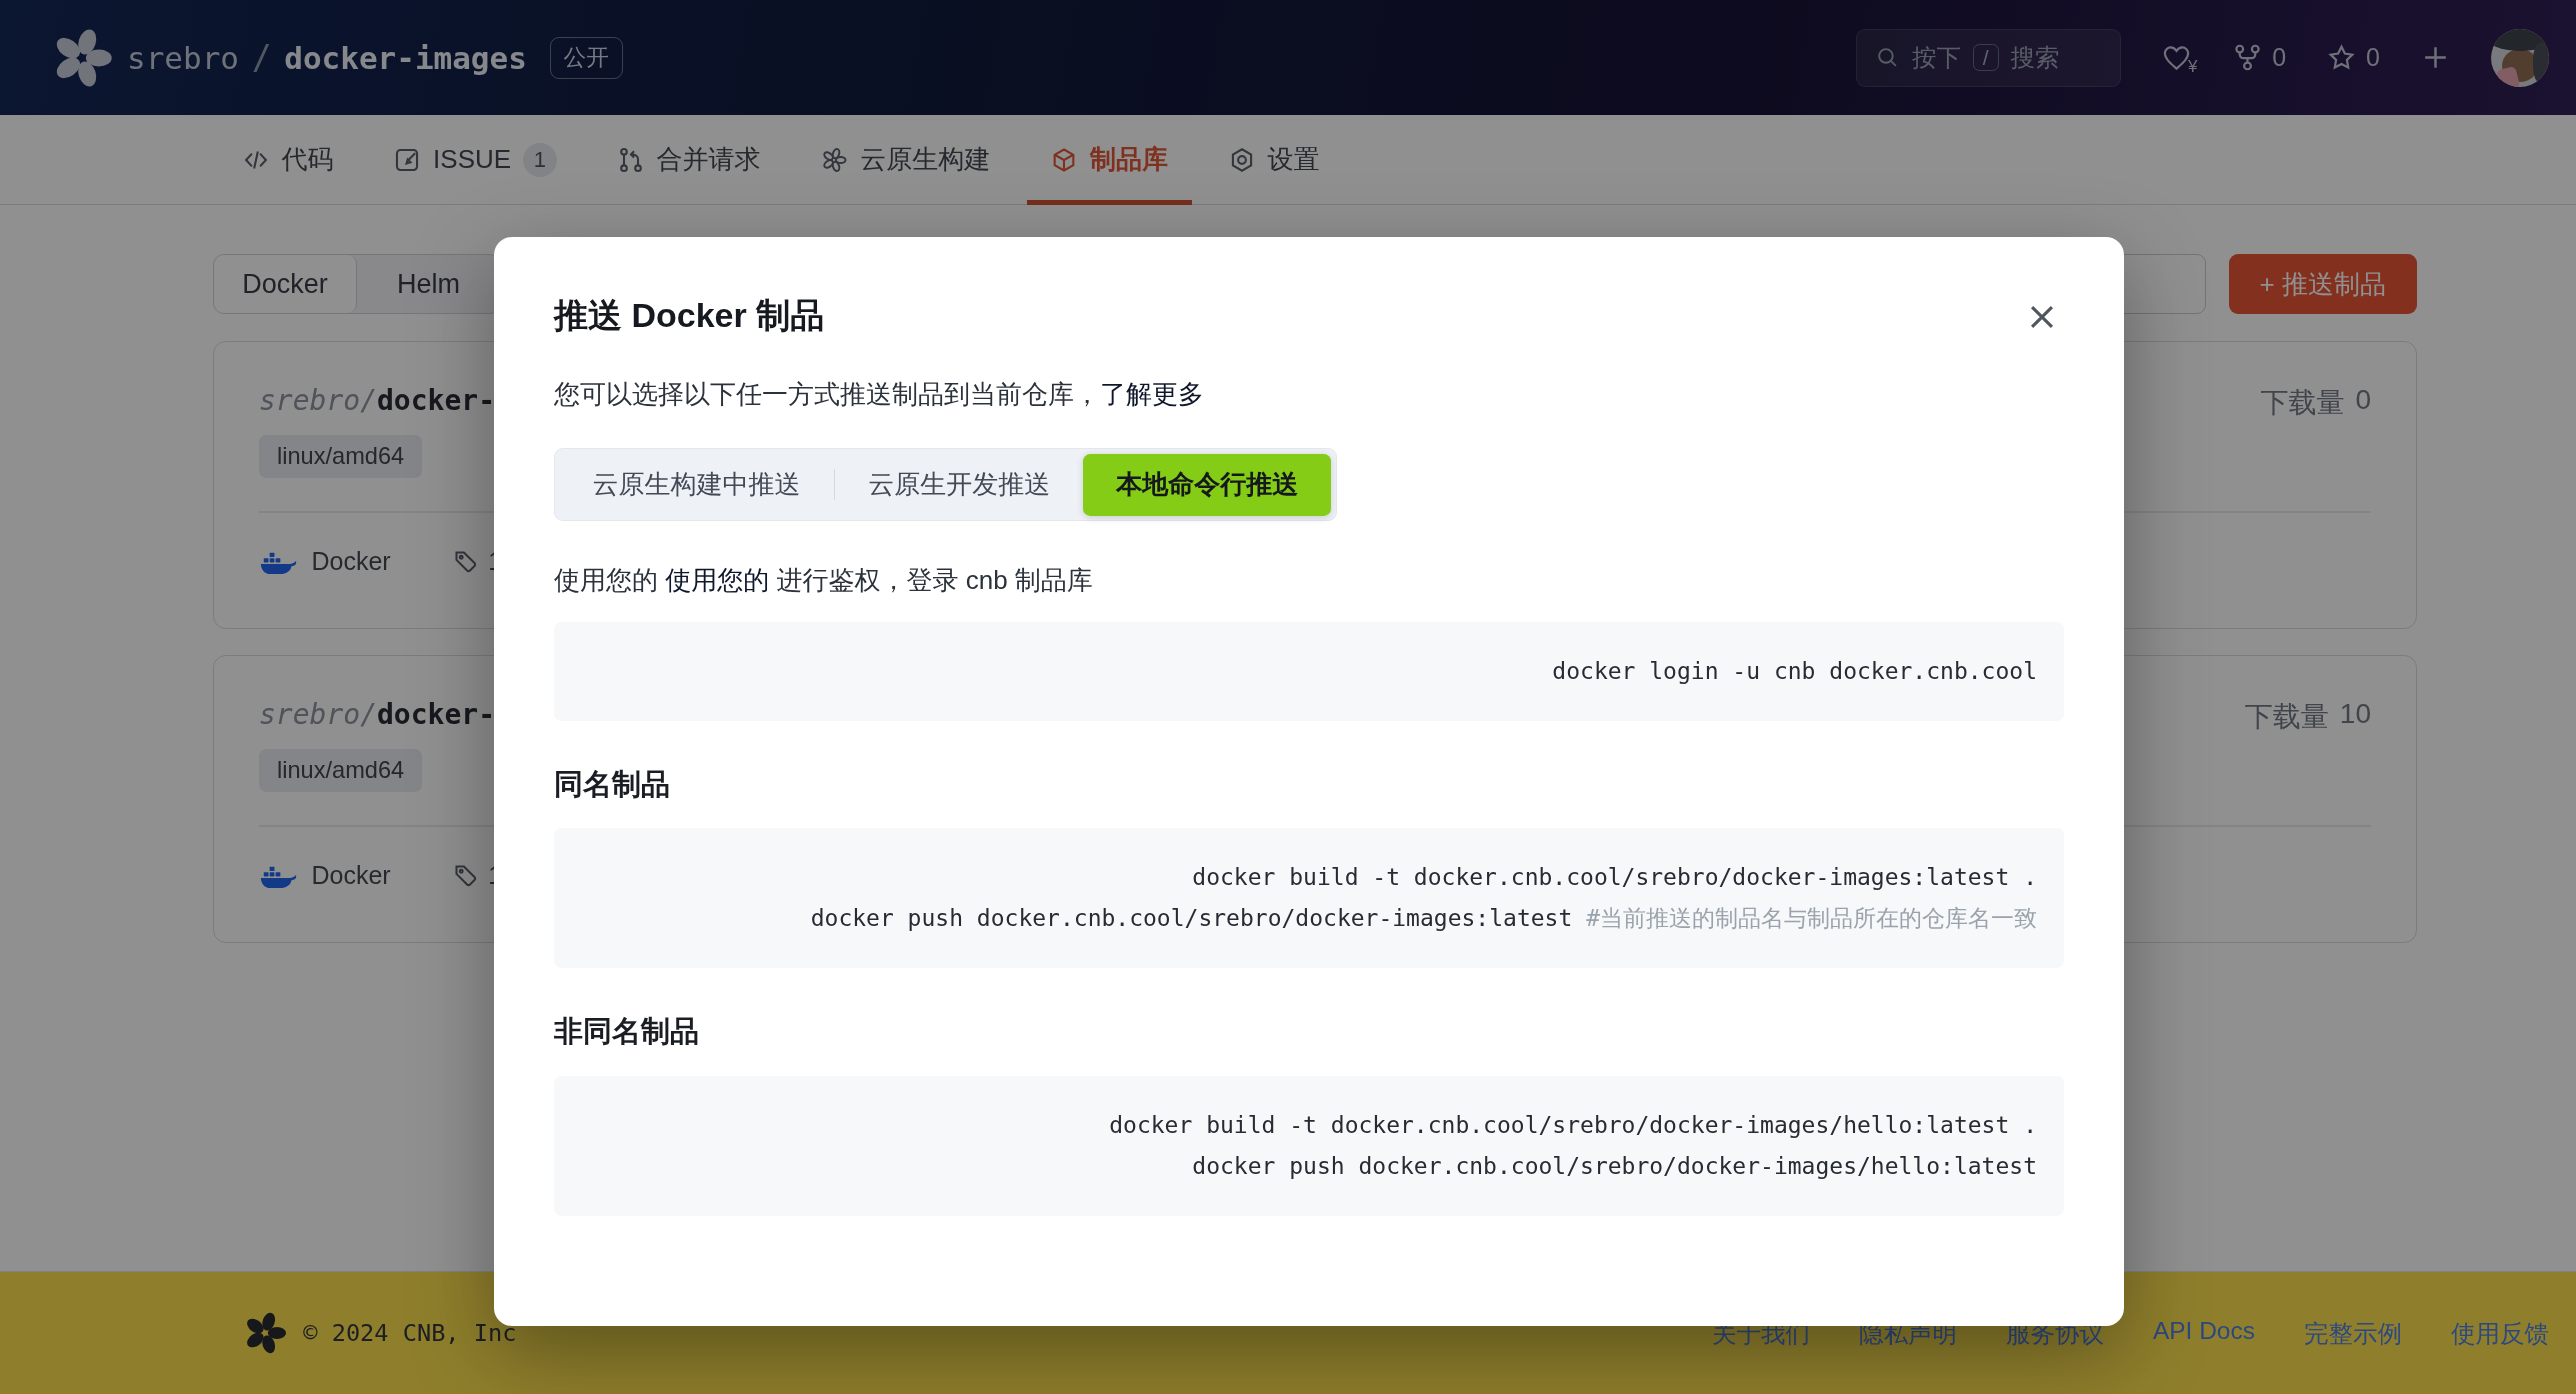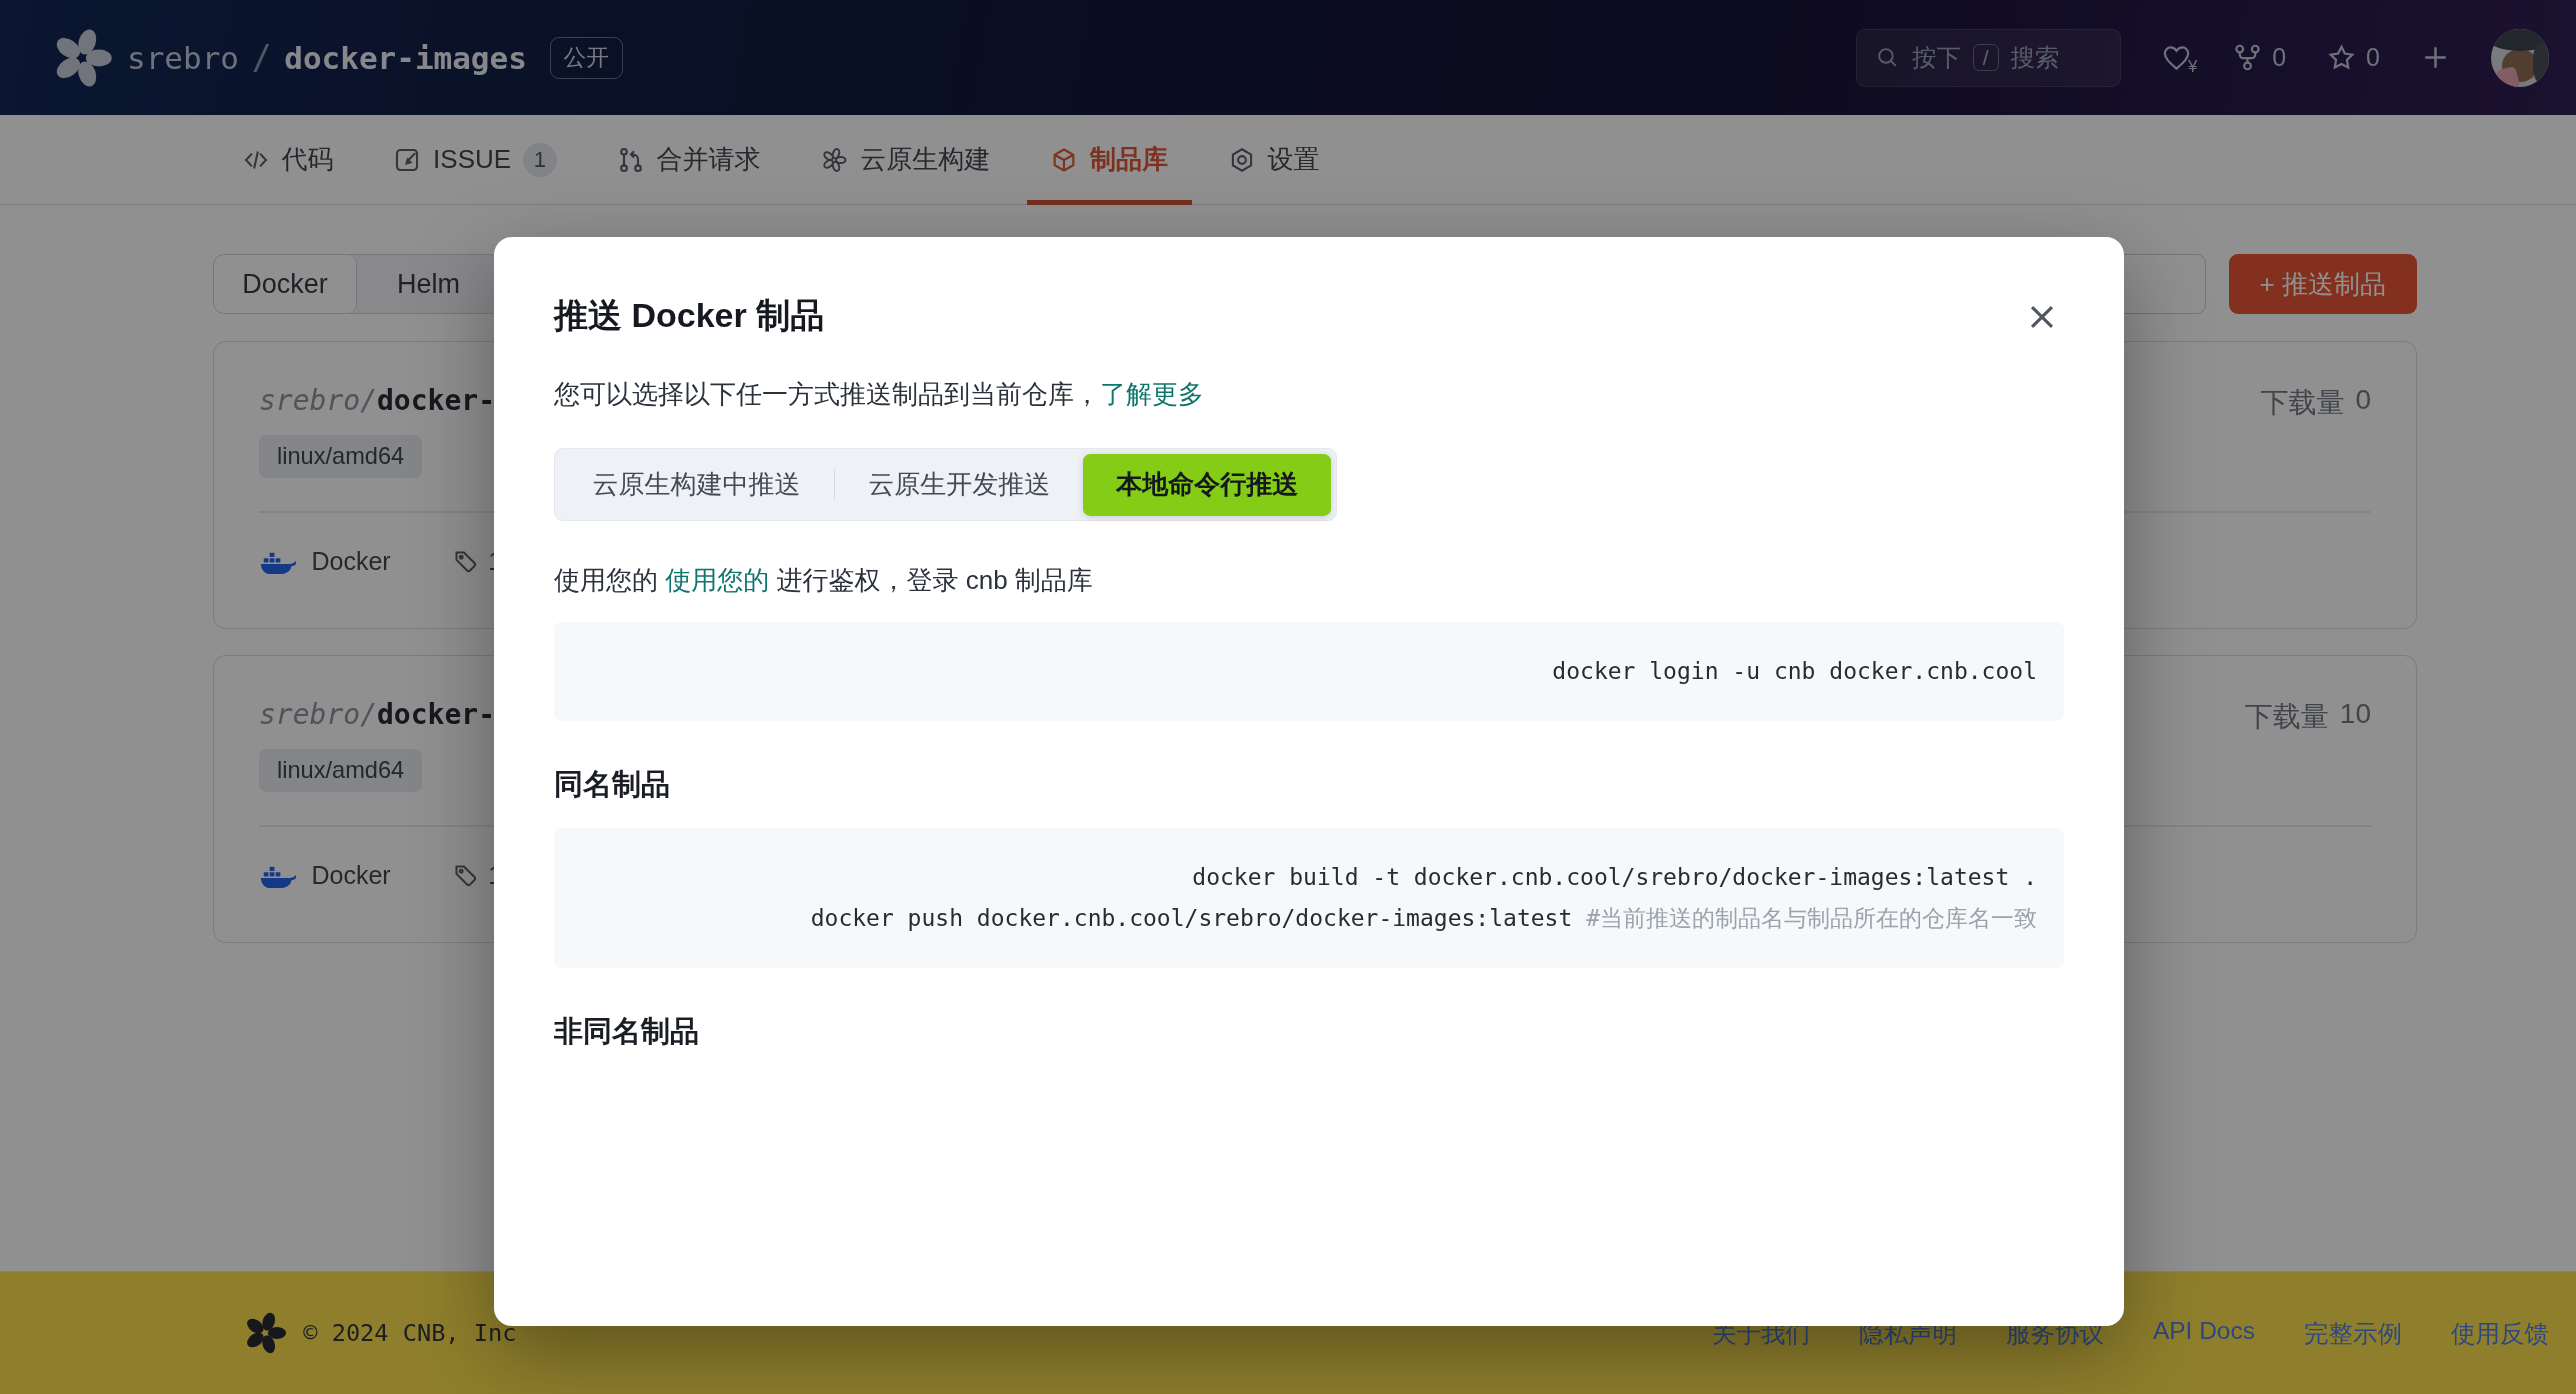--- a/index.html
+++ b/index.html
@@ -121,21 +121,21 @@
   
   .overlay { position:absolute; inset:0; background:rgba(8,9,11,.45); z-index:10; }
   .modal {
     position:absolute; left:494px; top:237px; width:1630px; height:1089px; background:#fff;
     border-radius:18px; z-index:20; box-shadow:0 27px 82px rgba(0,0,0,.35);
     padding:56px 60px 0 60px;
   }
   .modal-title { font-size:34px; font-weight:bold; color:#161a20; }
   .modal-close { position:absolute; top:63px; right:65px; width:34px; height:34px; color:#50565e; cursor:pointer; }
   .modal-desc { margin-top:38px; font-size:26px; color:#2c323b; }
-  .inline-link { color:#0f766e; text-decoration:none; cursor:pointer; }
+  .inline-link { color:#0f172a; text-decoration:none; cursor:pointer; }
   .segmented {
     margin-top:36px; display:inline-flex; align-items:center; background:#eef1f5;
     border:0.9px solid #e4e7ec; border-radius:9px; padding:4.5px;
   }
   .seg-item {
     padding:13.6px 33px; font-size:26px; color:#434a55; border-radius:7.3px; cursor:pointer; white-space:nowrap;
   }
   .seg-item.active {
     background:#84cc16; color:#15181d; font-weight:bold; box-shadow:0 1.8px 7.3px rgba(31,35,41,.16);
   }
@@ -395,14 +395,18 @@
     <div class="code-line"><span>docker login -u cnb docker.cnb.cool</span></div>
   </div>
 
   <h2>同名制品</h2>
   <div class="code-block mono">
     <div class="code-line"><span>docker build -t docker.cnb.cool/srebro/docker-images:latest .</span></div>
     <div class="code-line"><span>docker push docker.cnb.cool/srebro/docker-images:latest </span><span class="code-comment">#当前推送的制品名与制品所在的仓库名一致</span></div>
   </div>
 
   <h2>非同名制品</h2>
+  <div class="code-block mono">
+    <div class="code-line"><span>docker build -t docker.cnb.cool/srebro/docker-images/hello:latest .</span></div>
+    <div class="code-line"><span>docker push docker.cnb.cool/srebro/docker-images/hello:latest</span></div>
+  </div>
 </div>
 
 
 </body></html>

